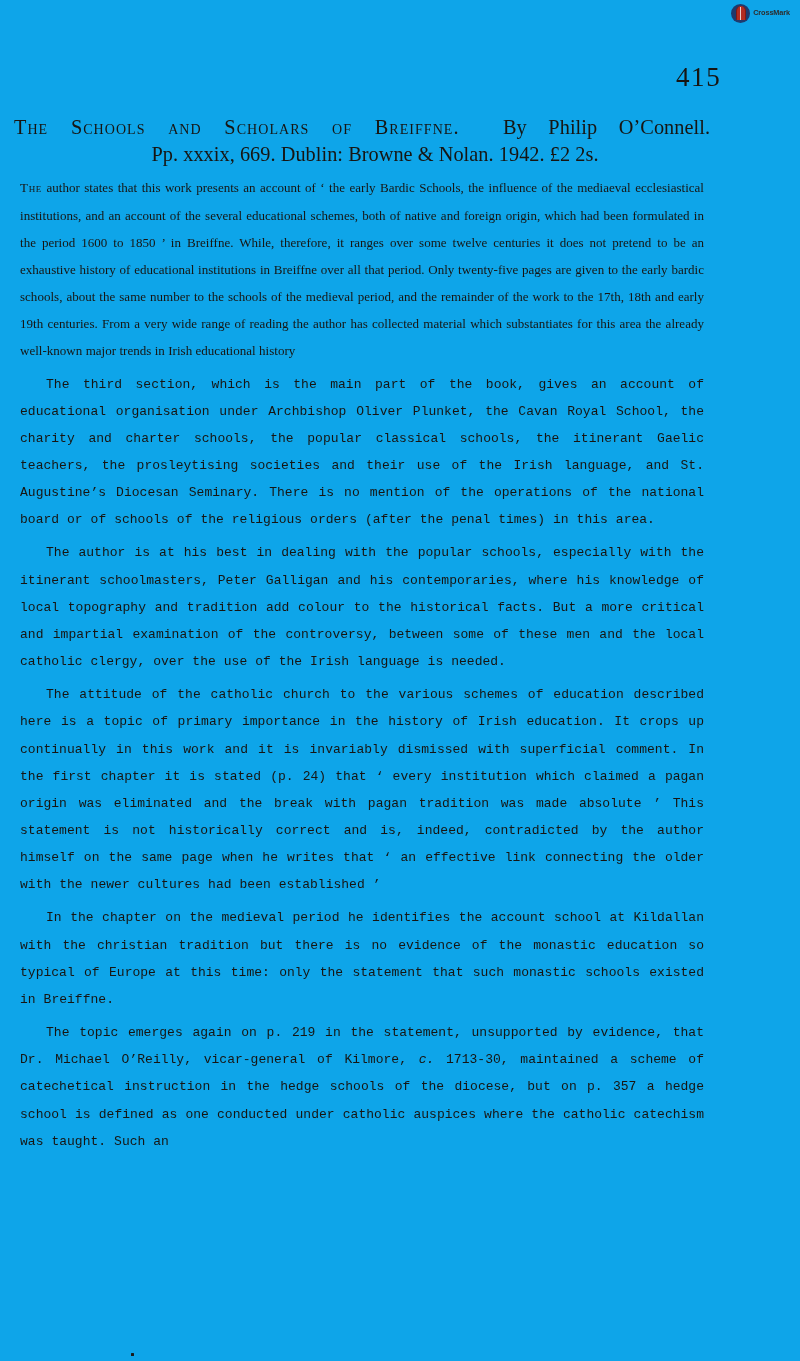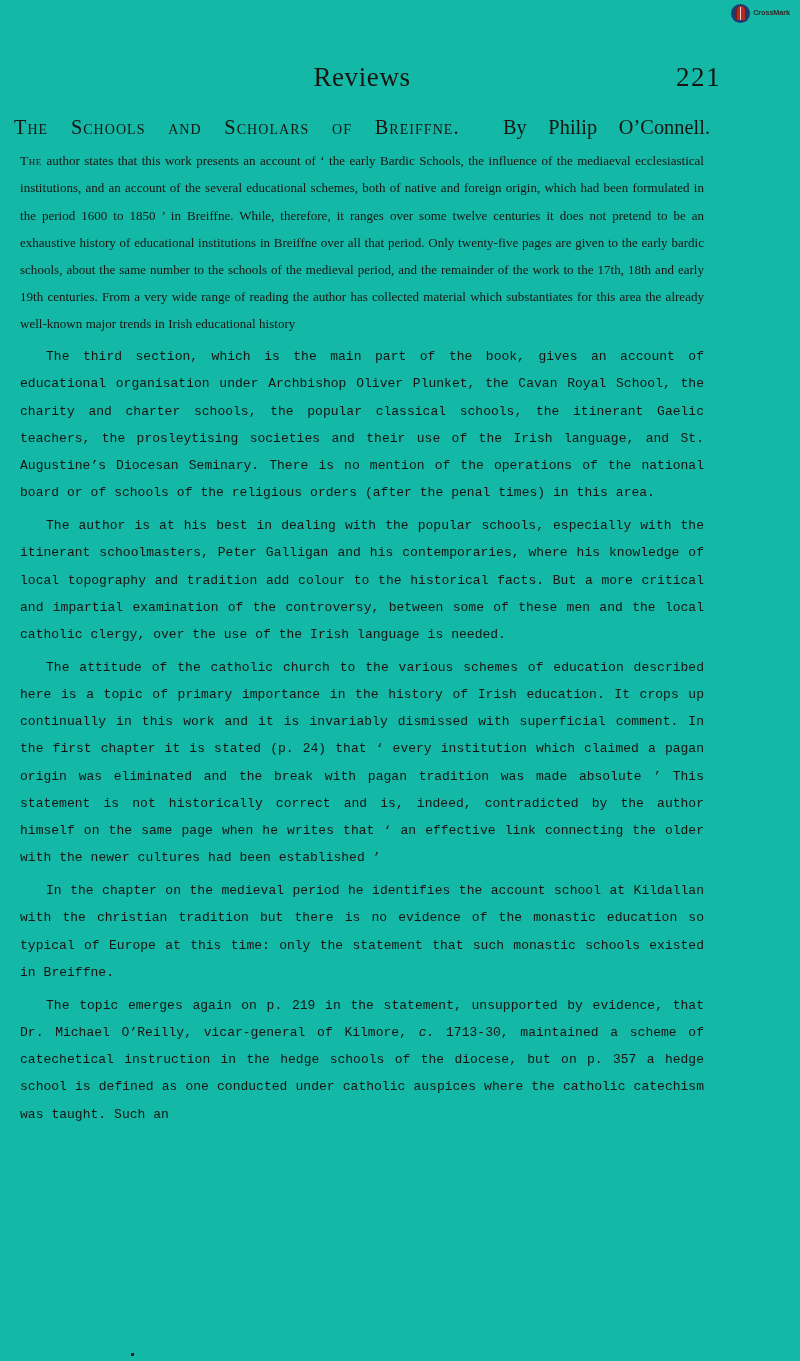--- a/index.html
+++ b/index.html
@@ -16,21 +16,21 @@
     font-family: "Liberation Serif", "DejaVu Serif", serif;
     color: #171512;
     -webkit-font-smoothing: antialiased;
   }
 
   .page {
     position: absolute;
     inset: 0;
     width: 800px;
     height: 1361px;
-    background: #14b8a6;
+    background: #0ea5e9;
   }
 
   
   .crossmark {
     position: absolute;
     top: 3px;
     right: 10px;
     display: flex;
     align-items: center;
     gap: 3px;
@@ -178,29 +178,27 @@
 
   <div class="crossmark">
     <span class="crossmark-mark">
       <span class="ring"></span>
       <span class="inner"></span>
       <span class="gap"></span>
     </span>
     <span class="crossmark-label">CrossMark</span>
   </div>
 
-  <div class="running-head">
-    <div class="running-title">Reviews</div>
-  </div>
-  <div class="folio">221</div>
+  <div class="folio">415</div>
 
   <div class="column">
 
     <div class="headnote">
       <span class="l1"><span class="sc">The Schools and Scholars of Breiffne.</span>&nbsp;&nbsp;<span>By Philip O’Connell.</span></span>
+      <span class="l2">Pp. xxxix, 669.   Dublin: Browne &amp; Nolan.   1942.   £2 2s.</span>
     </div>
 
     <p class="body"><span class="sc">The</span><span> author states that this work presents an account of ‘ the early Bardic Schools, the influence of the mediaeval ecclesiastical institutions, and an account of the several educational schemes, both of native and foreign origin, which had been formulated in the period 1600 to 1850 ’ in Breiffne. While, therefore, it ranges over some twelve centuries it does not pretend to be an exhaustive history of educational institutions in Breiffne over all that period.   Only twenty-five pages are given to the early bardic schools, about the same number to the schools of the medieval period, and the remainder of the work to the 17th, 18th and early 19th centuries.   From a very wide range of reading the author has collected material which substantiates for this area the already well-known major trends in Irish educational history</span></p>
 
     <p class="body indent">The third section, which is the main part of the book, gives an account of educational organisation under Archbishop Oliver Plunket, the Cavan Royal School, the charity and charter schools, the popular classical schools, the itinerant Gaelic teachers, the prosleytising societies and their use of the Irish language, and St. Augustine’s Diocesan Seminary.   There is no mention of the operations of the national board or of schools of the religious orders (after the penal times) in this area.</p>
 
     <p class="body indent">The author is at his best in dealing with the popular schools, especially with the itinerant schoolmasters, Peter Galligan and his contemporaries, where his knowledge of local topography and tradition add colour to the historical facts.   But a more critical and impartial examination of the controversy, between some of these men and the local catholic clergy, over the use of the Irish language is needed.</p>
 
     <p class="body indent">The attitude of the catholic church to the various schemes of education described here is a topic of primary importance in the history of Irish education.   It crops up continually in this work and it is invariably dismissed with superficial comment.   In the first chapter it is stated (p. 24) that ‘ every institution which claimed a pagan origin was eliminated and the break with pagan tradition was made absolute ’   This statement is not historically correct and is, indeed, contradicted by the author himself on the same page when he writes that ‘ an effective link connecting the older with the newer cultures had been established ’</p>
 

